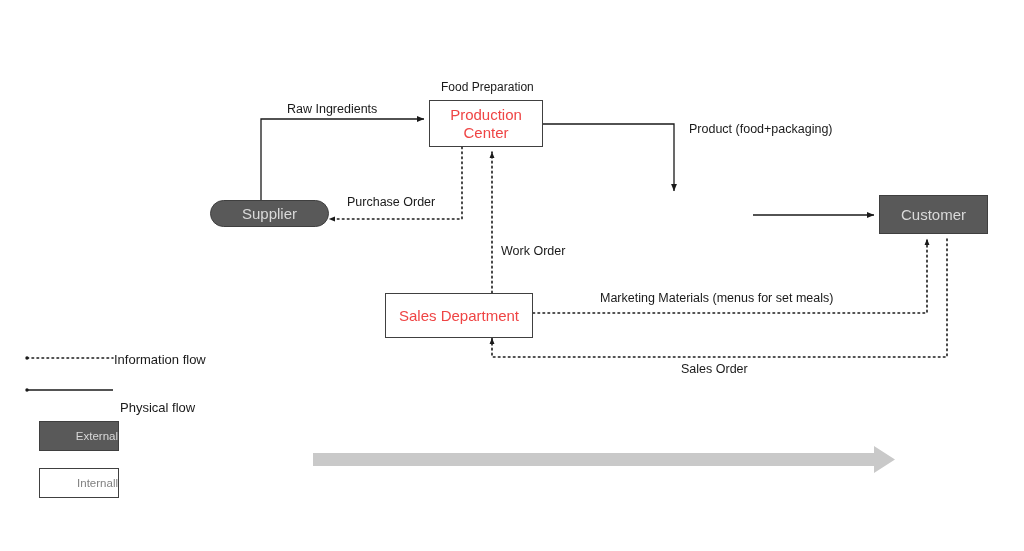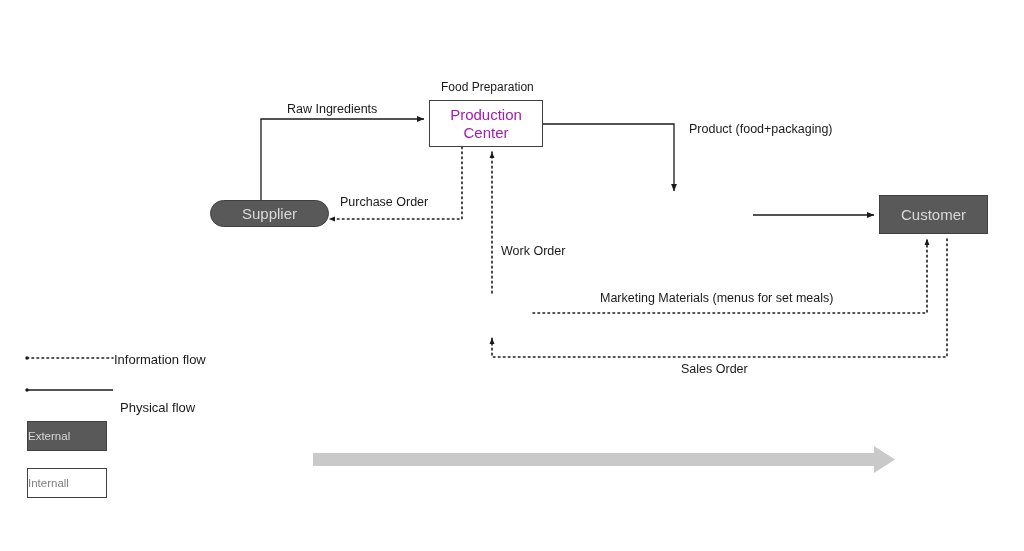--- a/index.html
+++ b/index.html
@@ -4,29 +4,29 @@
 <style>
   html,body{margin:0;padding:0;background:#ffffff;}
   body{width:1024px;height:551px;font-family:"Liberation Sans",sans-serif;
        -webkit-font-smoothing:antialiased;overflow:hidden;position:relative;}
   #canvas{position:absolute;left:0;top:0;width:1024px;height:551px;}
   svg.layer{position:absolute;left:0;top:0;width:1024px;height:551px;}
 
   .node{position:absolute;box-sizing:border-box;display:flex;align-items:center;
         justify-content:center;text-align:center;line-height:1.18;}
   .node.external{background:#595959;border:1px solid #3f3f3f;color:#d9d9d9;}
-  .node.internal{background:#ffffff;border:1px solid #404040;color:#a21caf;}
+  .node.internal{background:#ffffff;border:1px solid #404040;color:#ef4444;}
   .node .lbl{display:block;}
 
   .edge-label{position:absolute;color:#1a1a1a;font-size:12.5px;white-space:nowrap;}
   .node-caption{position:absolute;color:#1a1a1a;font-size:12px;white-space:nowrap;}
 
   .legend-text{position:absolute;color:#1a1a1a;font-size:13px;white-space:nowrap;}
   .legend-box{position:absolute;box-sizing:border-box;display:flex;align-items:center;
-              justify-content:flex-start;font-size:11.5px;}
+              justify-content:flex-end;font-size:11.5px;margin-left:12px;}
   .legend-box.external{background:#595959;border:1px solid #3f3f3f;color:#d9d9d9;}
   .legend-box.internal{background:#ffffff;border:1px solid #404040;color:#808080;}
 
   .axis-caption{position:absolute;color:#1a1a1a;font-size:12.5px;white-space:nowrap;
                 text-align:center;}
 </style>
 </head>
 <body>
 
 <div id="canvas">
@@ -72,28 +72,31 @@
 
   <div class="node external" style="left:210px;top:200px;width:119px;height:27px;font-size:15px;border-radius:18px;">
     <span class="lbl">Supplier</span>
   </div>
 
 
   <div class="node external" style="left:879px;top:195px;width:109px;height:39px;font-size:15px;">
     <span class="lbl">Customer</span>
   </div>
 
+  <div class="node internal" style="left:385px;top:293px;width:148px;height:45px;font-size:15px;">
+    <span class="lbl">Sales Department</span>
+  </div>
 
   <div class="node-caption" style="left:441px;top:80px;">Food Preparation</div>
 
   <div class="edge-label" style="left:287px;top:102px;">Raw Ingredients</div>
 
   <div class="edge-label" style="left:689px;top:122px;">Product (food+packaging)</div>
 
-  <div class="edge-label" style="left:340px;top:195px;">Purchase Order</div>
+  <div class="edge-label" style="left:347px;top:195px;">Purchase Order</div>
 
   <div class="edge-label" style="left:501px;top:216px;margin-top:28px;">Work Order</div>
 
   <div class="edge-label" style="left:600px;top:291px;">Marketing Materials (menus for set meals)</div>
 
   <div class="edge-label" style="left:681px;top:362px;">Sales Order</div>
 
   <div class="legend-text" style="left:114px;top:352px;">Information flow</div>
 
   <div class="legend-text" style="left:120px;top:400px;">Physical flow</div>

